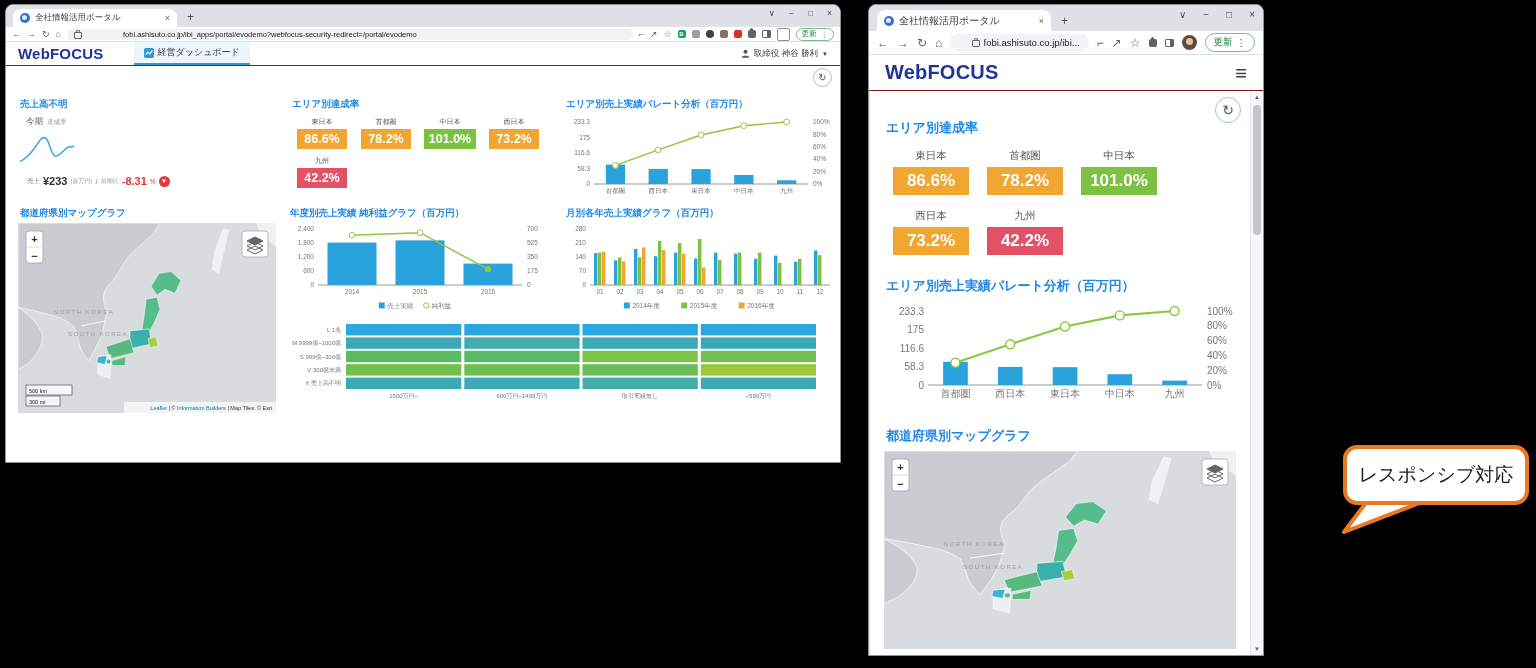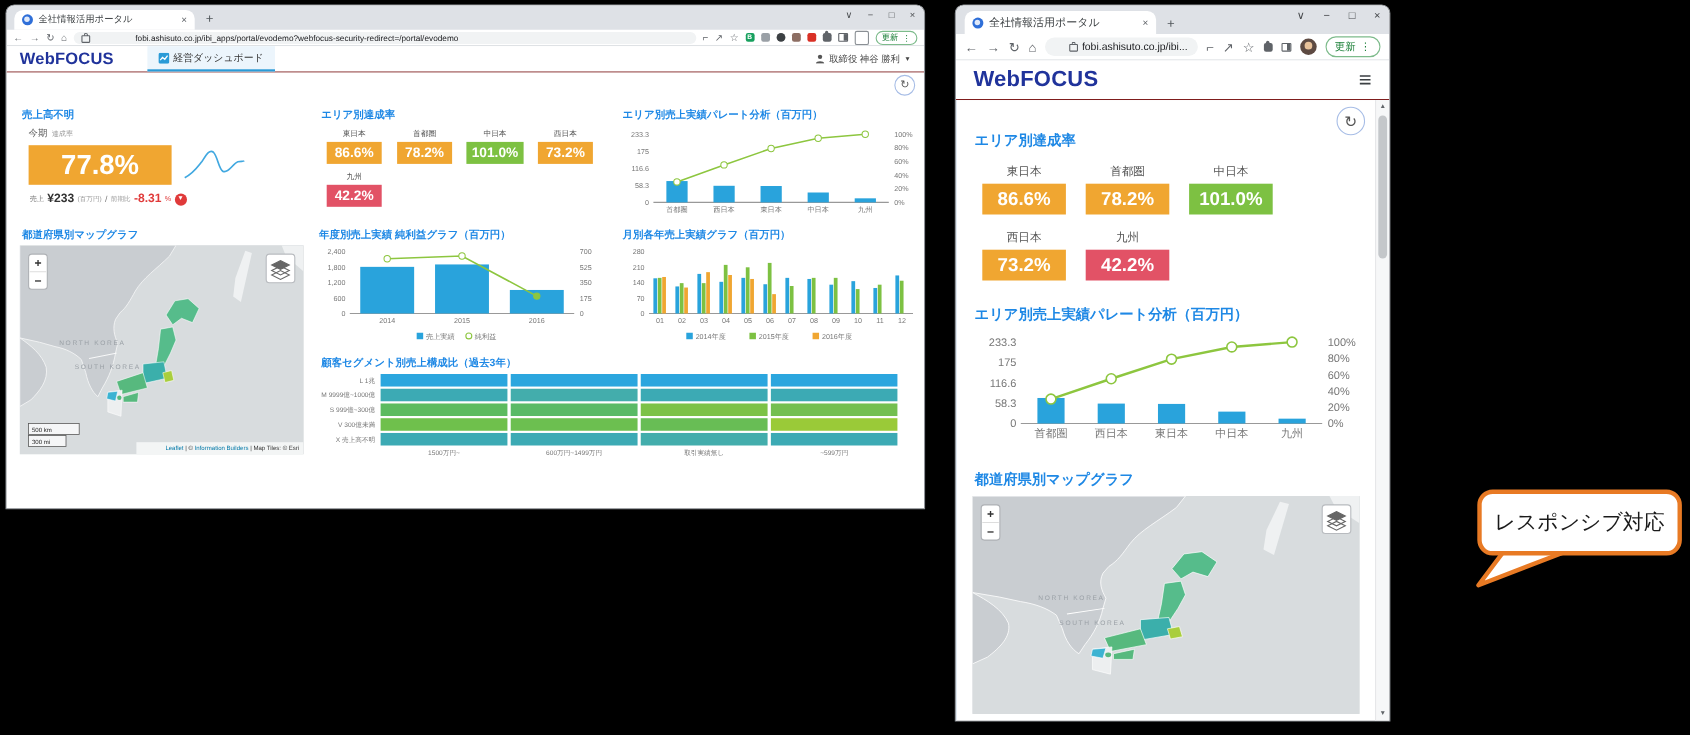--- a/index.html
+++ b/index.html
@@ -177,21 +177,20 @@
   <div class="content">
     <div class="refresh">↻</div>
 
     <div class="panel" style="left:12px;top:32px;width:262px;">
       <div class="ptitle">売上高不明</div>
       <div class="period-row">
         <span class="period">今期</span>
         <span class="rate-word">達成率</span>
       </div>
       <div class="big-row">
-        <div class="big-box">77.8%</div>
         <svg width="58" height="40" viewBox="0 0 60 40">
           <path d="M2,32 C10,28 14,22 18,17 C22,11 25,5 29,8 C33,12 34,24 38,26 C43,28 47,19 52,17 C55,16 57,17 58,16" fill="none" stroke="#41a8e0" stroke-width="1.6"></path>
         </svg>
       </div>
       <div class="sales-row">
         <span class="s-lab">売上</span>
         <span class="s-val">¥233</span>
         <span class="s-unit">(百万円)</span>
         <span class="s-slash">/</span>
         <span class="s-unit">前期比</span>
@@ -376,21 +375,20 @@
             <circle cx="132.0" cy="9.7" r="2.9" fill="#fff" stroke="#8DC63F" stroke-width="0.93"></circle>
             <circle cx="200.0" cy="46.2" r="2.9" fill="#8DC63F" stroke="#8DC63F" stroke-width="0.93"></circle>
             <rect x="90.8" y="79.5" width="5.9" height="5.9" fill="#29A3DC"></rect>
             <text x="99.3" y="85" text-anchor="start" fill="#777">売上実績</text>
             <circle cx="138.2" cy="82.4" r="2.7" fill="#fff" stroke="#8DC63F"></circle>
             <text x="143.7" y="85" text-anchor="start" fill="#777">純利益</text>
           </svg></div>
     </div>
 
     <div class="panel" style="left:284px;top:258px;width:526px;">
-      <div class="ptitle">顧客セグメント別売上構成比（過去3年）</div>
       <div class="chart" style="width:526px;height:78px;"><svg width="526" height="78" font-family="Liberation Sans,DejaVu Sans,sans-serif" font-size="6">
             <text x="51" y="7.8" text-anchor="end" fill="#777">L 1兆</text>
             <rect x="56.0" y="0.0" width="115.3" height="11.4" fill="#2BA6DE"></rect>
             <rect x="174.3" y="0.0" width="115.3" height="11.4" fill="#2BA6DE"></rect>
             <rect x="292.5" y="0.0" width="115.3" height="11.4" fill="#2BA6DE"></rect>
             <rect x="410.8" y="0.0" width="115.3" height="11.4" fill="#2BA6DE"></rect>
             <text x="51" y="21.200000000000003" text-anchor="end" fill="#777">M 9999億~1000億</text>
             <rect x="56.0" y="13.4" width="115.3" height="11.4" fill="#3CAAB4"></rect>
             <rect x="174.3" y="13.4" width="115.3" height="11.4" fill="#43ADAC"></rect>
             <rect x="292.5" y="13.4" width="115.3" height="11.4" fill="#3CAAB4"></rect>

